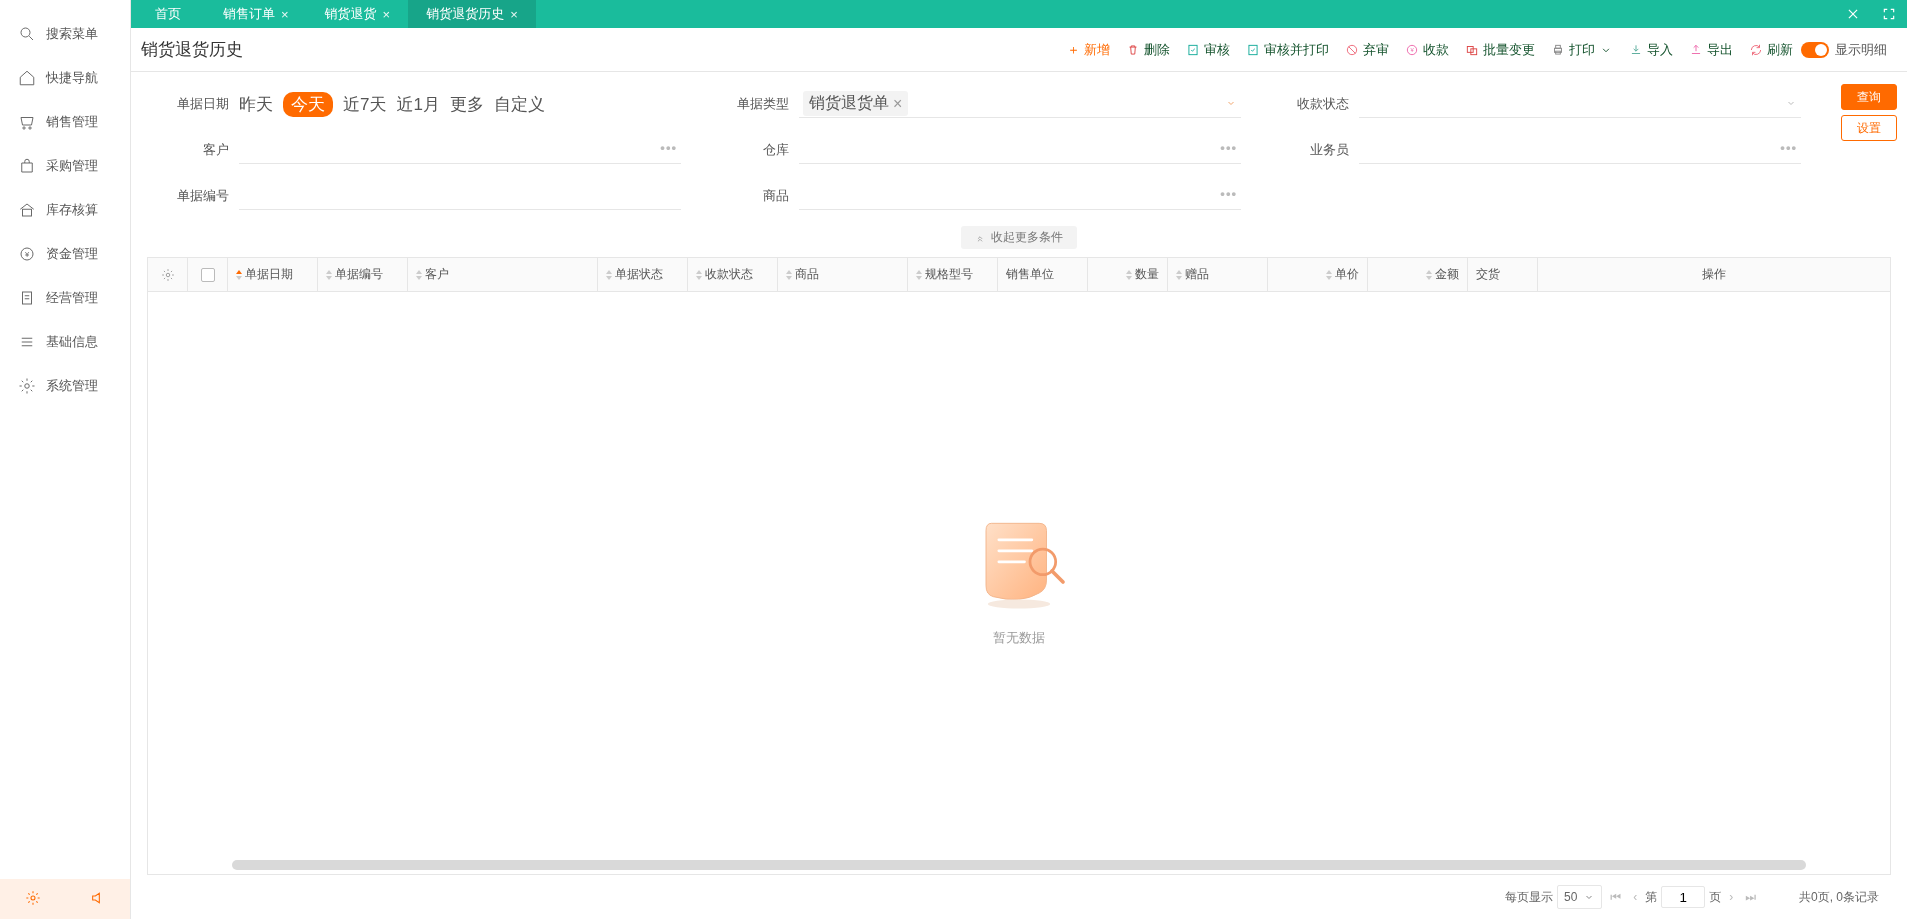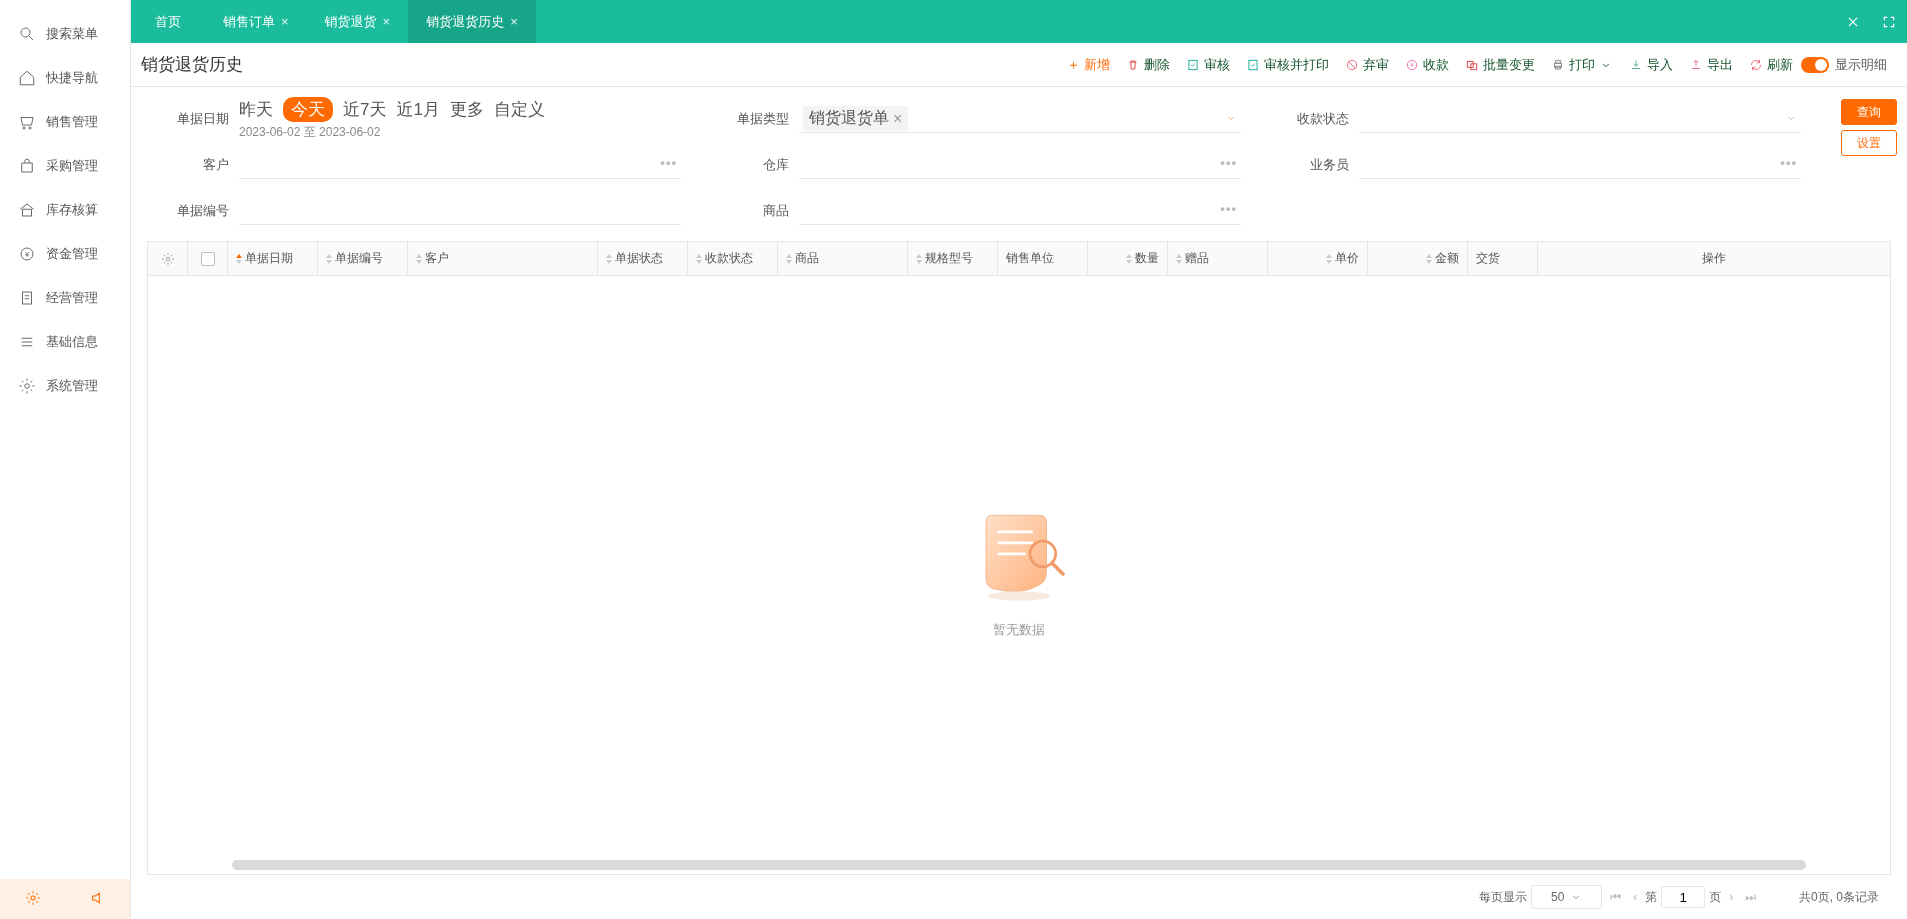--- a/index.html
+++ b/index.html
@@ -22,21 +22,21 @@
   .side-item{display:flex;align-items:center;gap:10px;height:44px;padding:0 18px;cursor:pointer;color:#555;}
   .side-icon{width:18px;height:18px;display:flex;align-items:center;justify-content:center;color:#777;}
   .side-icon svg{width:18px;height:18px;stroke:#666;fill:none;stroke-width:1.3;}
   .side-label{white-space:nowrap;}
   .bottom-bar{margin-top:auto;height:40px;display:flex;align-items:center;justify-content:space-around;background:#fff0e6;color:var(--orange2);}
 
   
   .main{flex:1;display:flex;flex-direction:column;min-width:0;}
 
   
-  .tabstrip{height:43px;background:var(--teal);display:flex;align-items:stretch;color:#fff;position:relative;}
+  .tabstrip{height:28px;background:var(--teal);display:flex;align-items:stretch;color:#fff;position:relative;}
   .tab{display:flex;align-items:center;padding:0 18px;gap:6px;font-size:13px;cursor:pointer;white-space:nowrap;}
   .tab.home{padding:0 24px;}
   .tab.active{background:var(--teal-dark);}
   .tab .x{opacity:.9;font-size:13px;}
   .tabstrip .spacer{flex:1;}
   .ts-btn{display:flex;align-items:center;justify-content:center;width:36px;cursor:pointer;}
 
   
   .titlebar{height:44px;display:flex;align-items:center;padding:0 20px 0 10px;border-bottom:1px solid var(--border);}
   .page-title{font-size:17px;font-weight:500;color:#333;}
@@ -82,21 +82,21 @@
   .th-chk{width:40px;justify-content:center;}
   .chkbox{width:14px;height:14px;border:1px solid #bbb;border-radius:2px;background:#fff;}
 
   .tbody{flex:1;display:flex;align-items:center;justify-content:center;flex-direction:column;color:#aaa;}
   .empty-ill{width:110px;height:110px;margin-bottom:14px;}
   .hscroll{height:10px;background:transparent;position:relative;margin:0 4px 4px 4px;}
   .hscroll .thumb{position:absolute;left:80px;right:80px;top:0;bottom:0;background:#d9d9d9;border-radius:5px;}
 
   
   .pager{height:44px;display:flex;align-items:center;justify-content:flex-end;gap:4px;padding:0 28px;color:#666;font-size:12px;}
-  .pg-sel{border:1px solid var(--border);height:24px;padding:0 19px;display:flex;align-items:center;gap:6px;border-radius:2px;cursor:pointer;}
+  .pg-sel{border:1px solid var(--border);height:24px;padding:0 6px;display:flex;align-items:center;gap:6px;border-radius:2px;cursor:pointer;}
   .pg-btn{color:#bbb;padding:0 4px;cursor:pointer;}
   .pg-input{width:44px;height:22px;border:1px solid var(--border);text-align:center;border-radius:2px;}
 
   
   .caret-svg{width:12px;height:12px;}
 </style>
 </head>
 <body>
 
 <div class="app">
@@ -317,21 +317,20 @@
         <div class="flabel">单据日期</div>
         <div style="flex:1">
           <div class="dategroup">
             <span class="opt">昨天</span>
             <span class="opt active">今天</span>
             <span class="opt">近7天</span>
             <span class="opt">近1月</span>
             <span class="opt">更多</span>
             <span class="opt">自定义</span>
           </div>
-          <div class="daterange">2023-06-02 至 2023-06-02</div>
         </div>
       </div>
       <div class="frow">
         <div class="flabel">单据类型</div>
         <div class="finput">
           <span class="chip">
               <span>销货退货单</span>
               <span class="cx">×</span>
             </span>
           <span class="caret"><svg class="caret-svg" viewBox="0 0 24 24" stroke="#f2a76f" fill="none" stroke-width="2">
@@ -377,20 +376,28 @@
       </div>
       <div class="frow">
         <div class="flabel">商品</div>
         <div class="finput">
             <span class="dots">•••</span>
           </div>
       </div>
       <div></div>
     </div>
 
+    <div class="collapse-row">
+      <div class="collapse-pill">
+        <svg width="10" height="10" viewBox="0 0 24 24" stroke="#999" fill="none" stroke-width="2">
+            <path d="M7 14l5-5 5 5M7 20l5-5 5 5"></path>
+          </svg>
+        <span>收起更多条件</span>
+      </div>
+    </div>
 
     <div class="table-wrap">
       <div class="thead">
         <div class="th th-gear">
             <svg width="14" height="14" viewBox="0 0 24 24" stroke="#999" fill="none" stroke-width="1.6">
               <circle cx="12" cy="12" r="3"></circle>
               <path d="M12 2v3M12 19v3M2 12h3M19 12h3M5 5l2 2M17 17l2 2M5 19l2-2M17 7l2-2"></path>
             </svg>
           </div>
         <div class="th th-chk">

